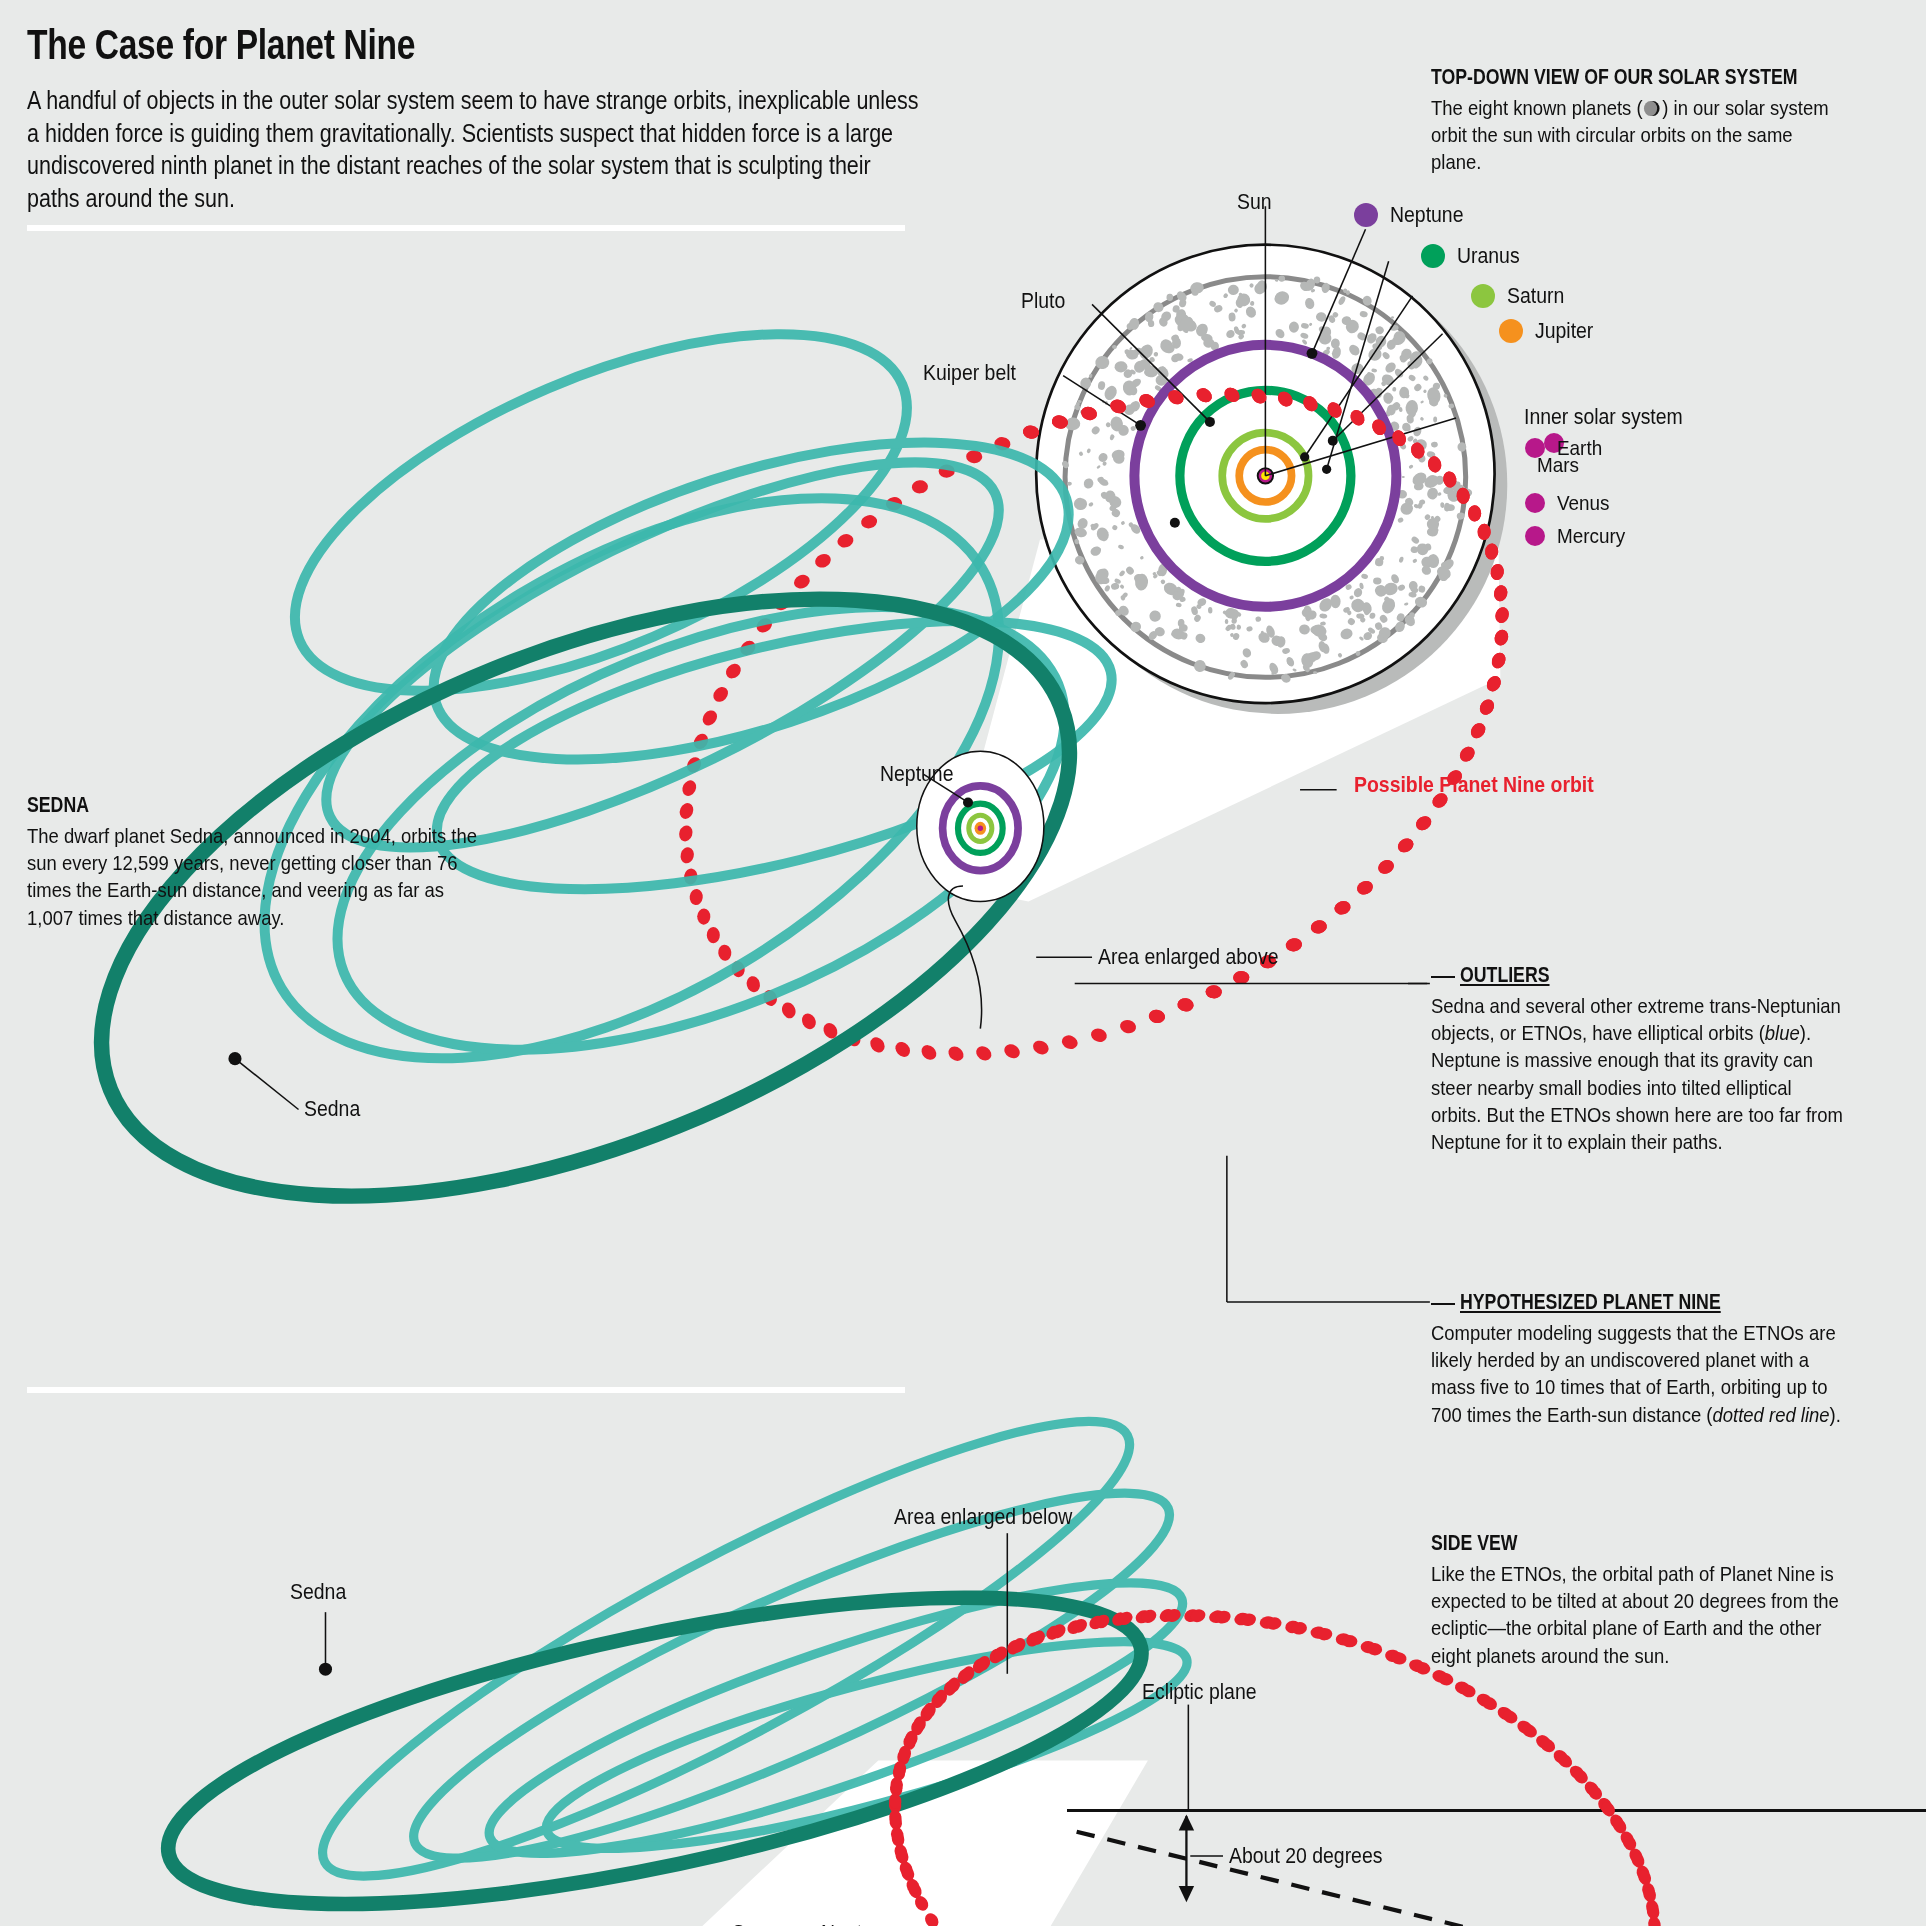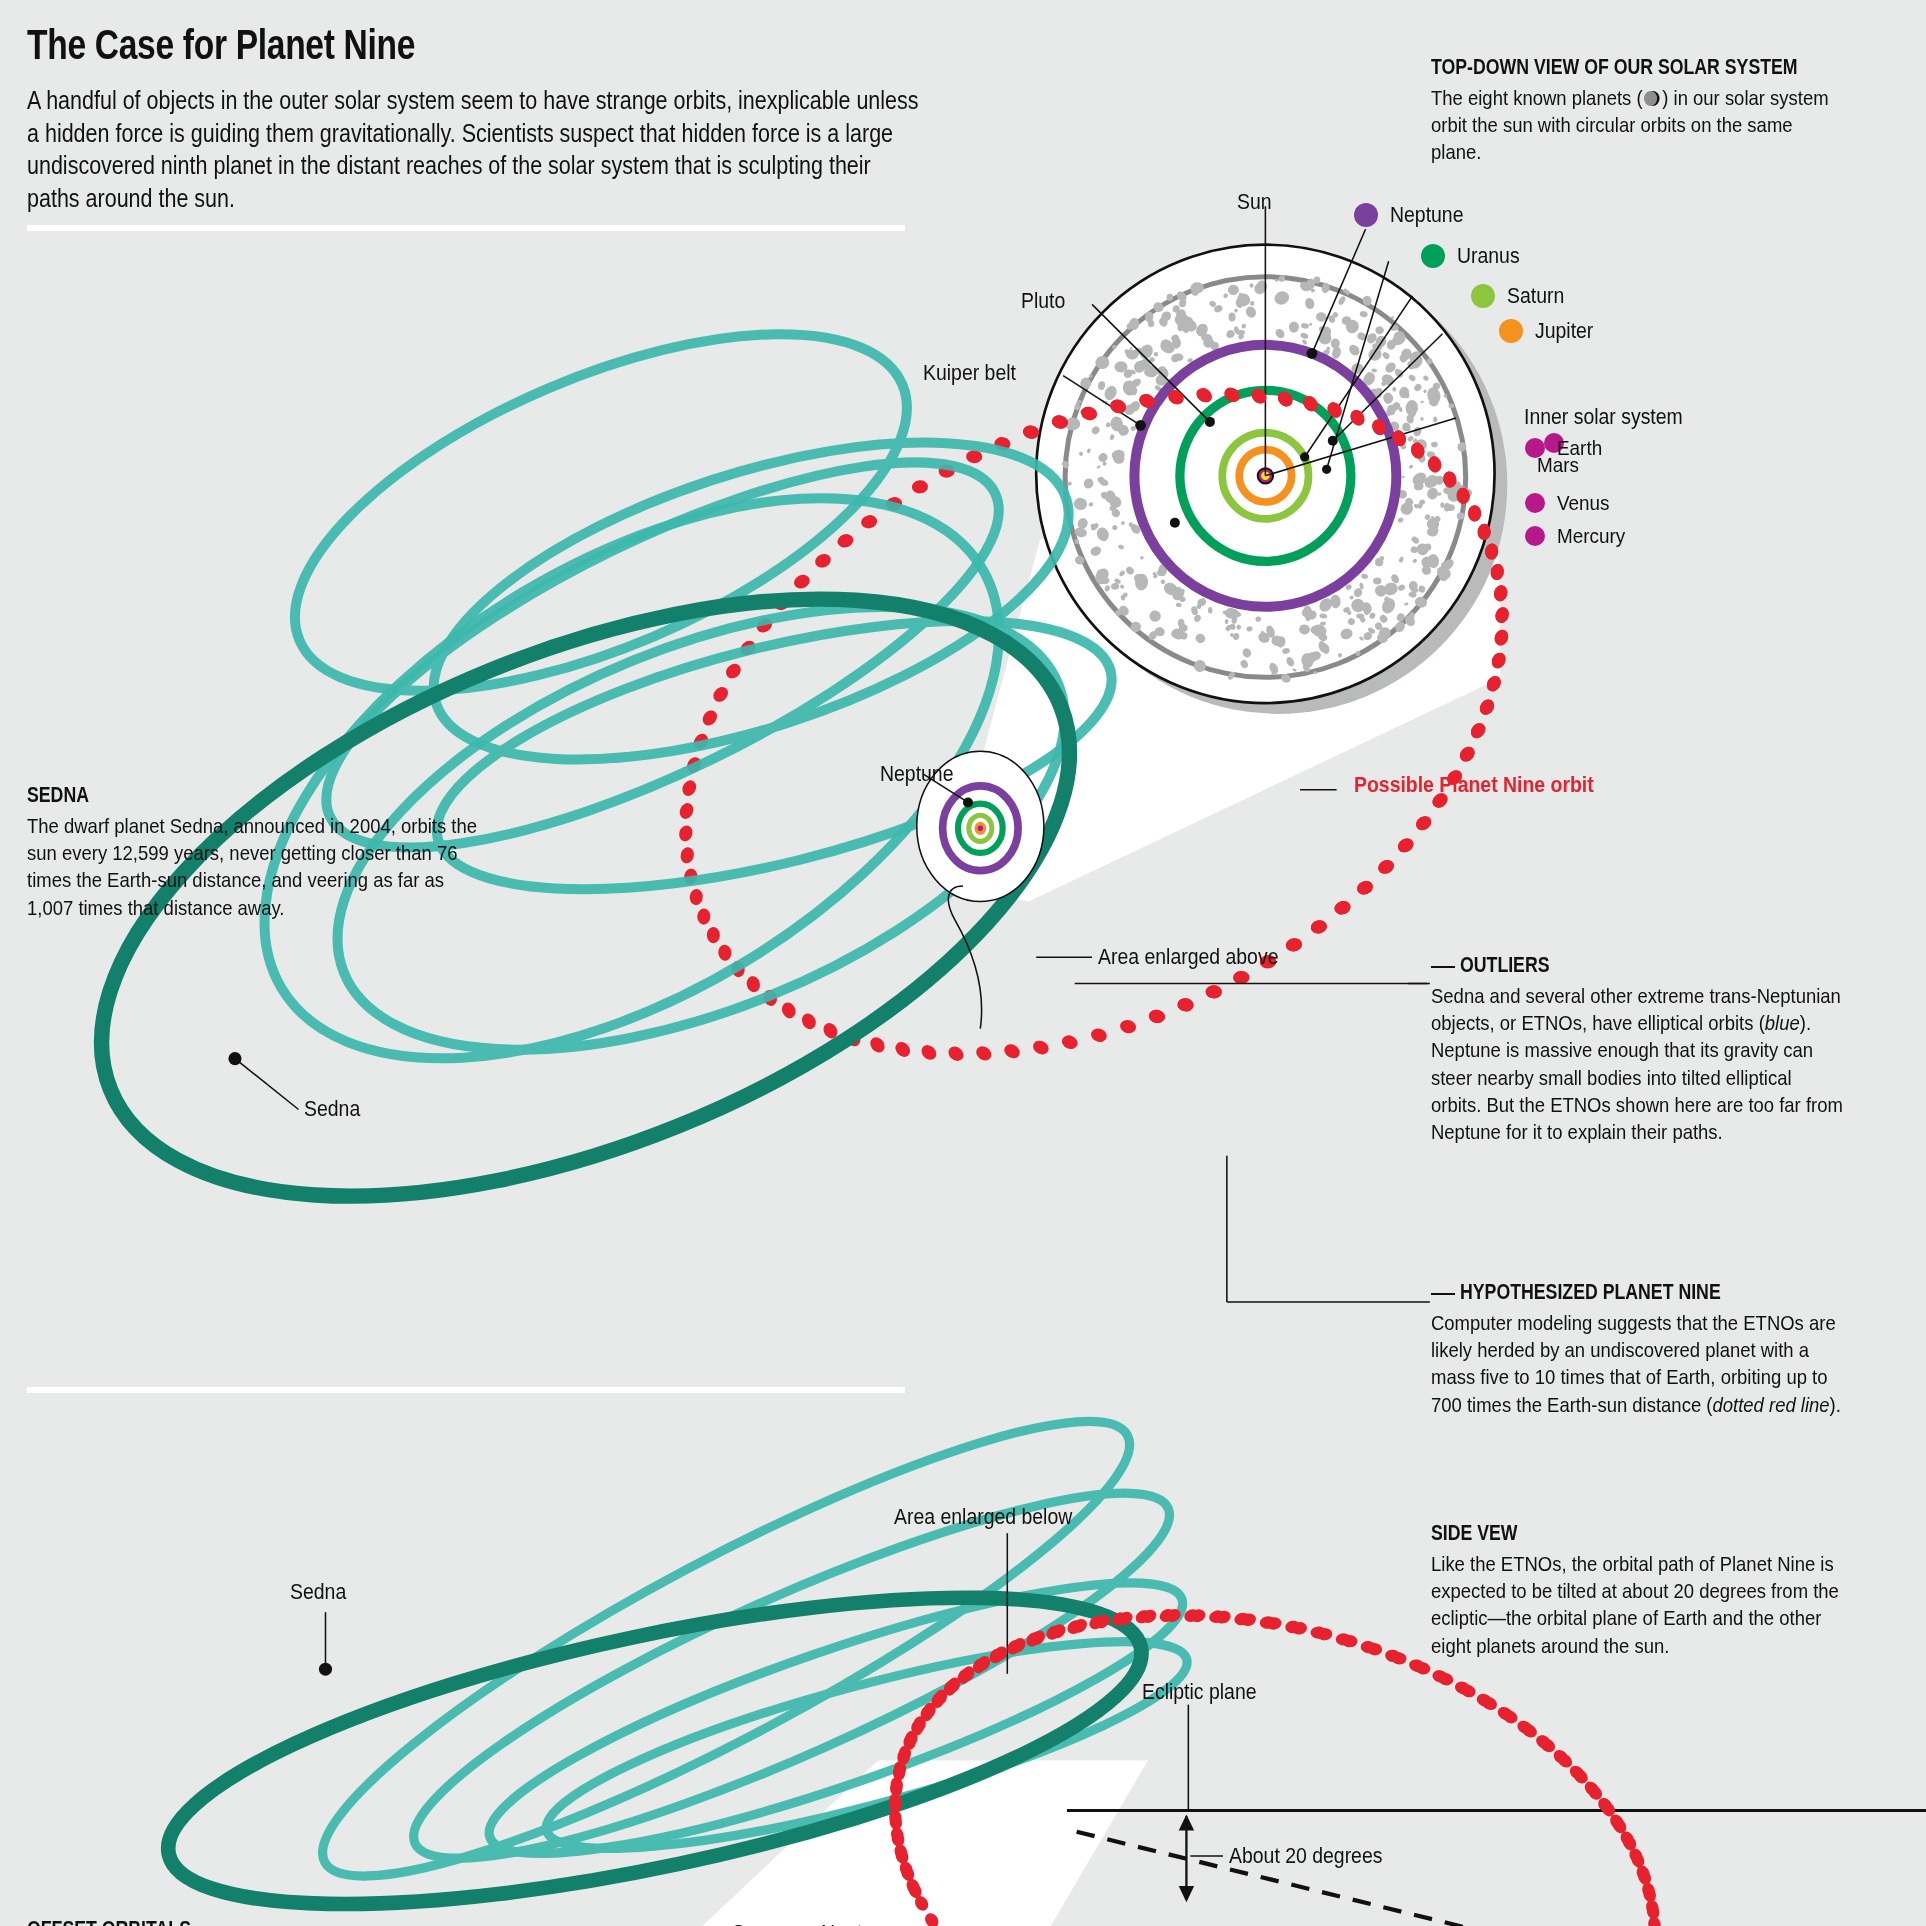--- a/index.html
+++ b/index.html
@@ -38,21 +38,21 @@
     width: 1048px;
   }
   .rule-white {
     background: #ffffff;
     height: 6.2px;
   }
   #rule-top { left: 27px; top: 225px; width: 878px; }
   #rule-mid { left: 27px; top: 1387px; width: 878px; }
 
   
-  .sidebox { width: 416px; }
+  .sidebox { width: 416px; margin-top: 10px; }
   .kicker {
     font-size: 21.6px;
     font-weight: 700;
     letter-spacing: 0px;
     margin: 0 0 3.9px 0;
     transform: scaleX(0.82);
     transform-origin: left top;
     white-space: nowrap;
   }
   .body-text {
@@ -75,21 +75,21 @@
     display:inline-block;
     width: 15.4px; height: 15.4px;
     border-radius: 50%;
     background: #8e8e8e;
     box-shadow: 2.7px 0 0 0 #111;
     vertical-align: -1.5px;
     margin: 0 5.4px 0 1.5px;
   }
 
   
-  .kick-row { display:flex; align-items:center; }
+  .kick-row { display:flex; align-items:center;text-decoration:underline; }
   .kick-dash {
     width: 24px; height: 1.9px; background:#111; margin-right: 5.4px;
     flex: 0 0 auto;
   }
 
   
   .legend-chip {
     position: absolute;
     display: flex;
     align-items: center;

